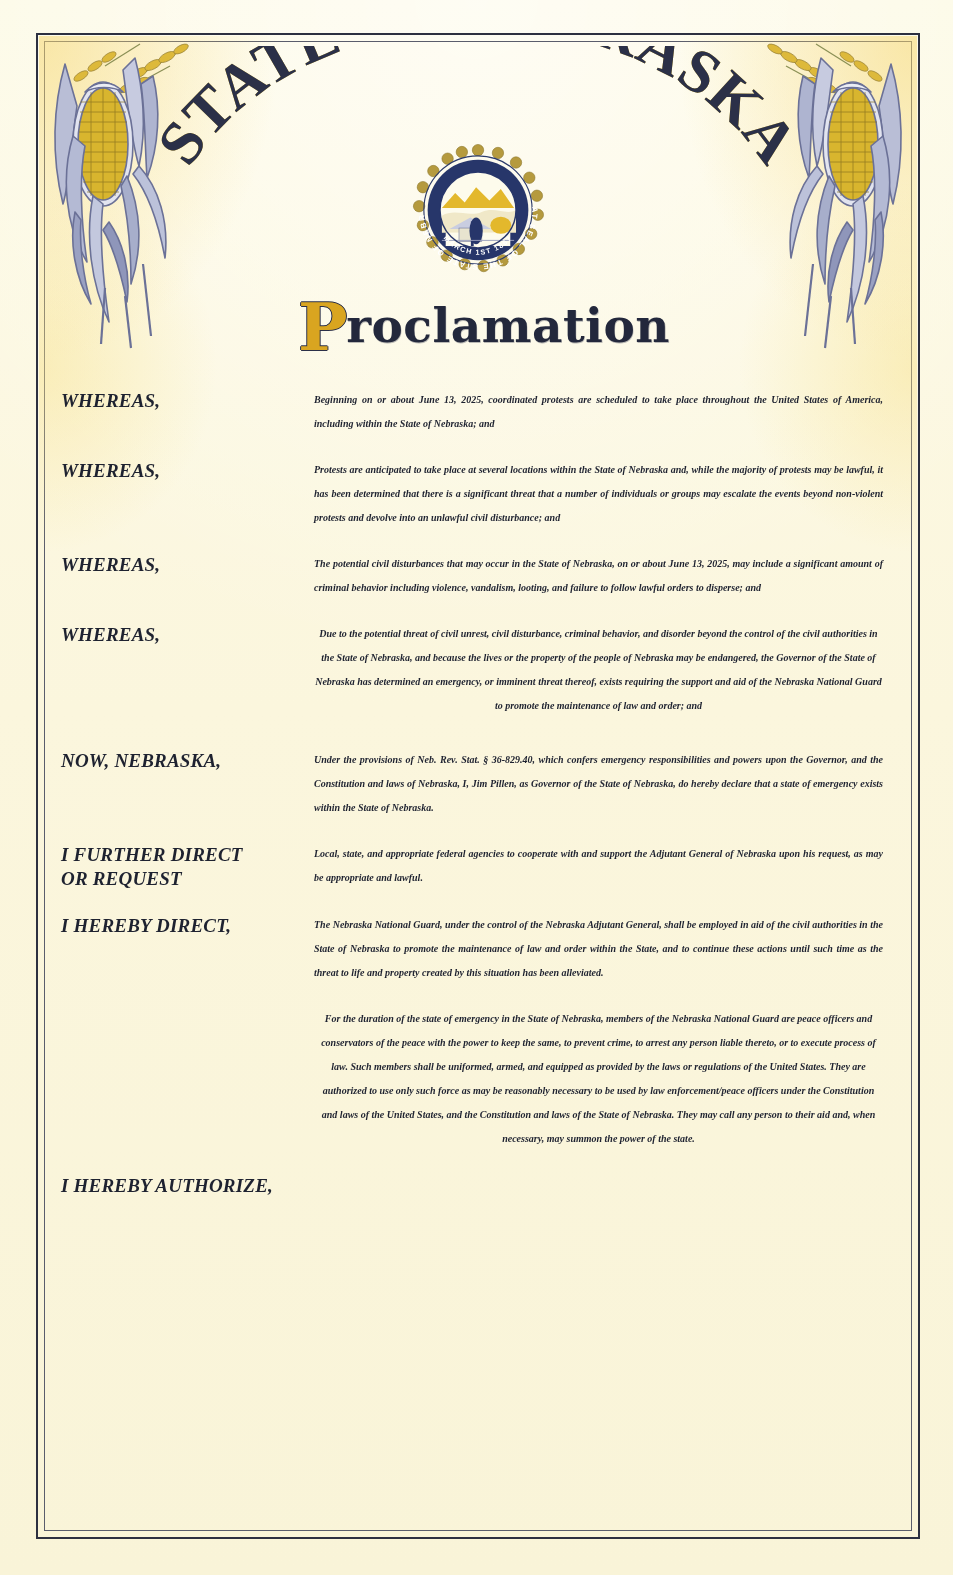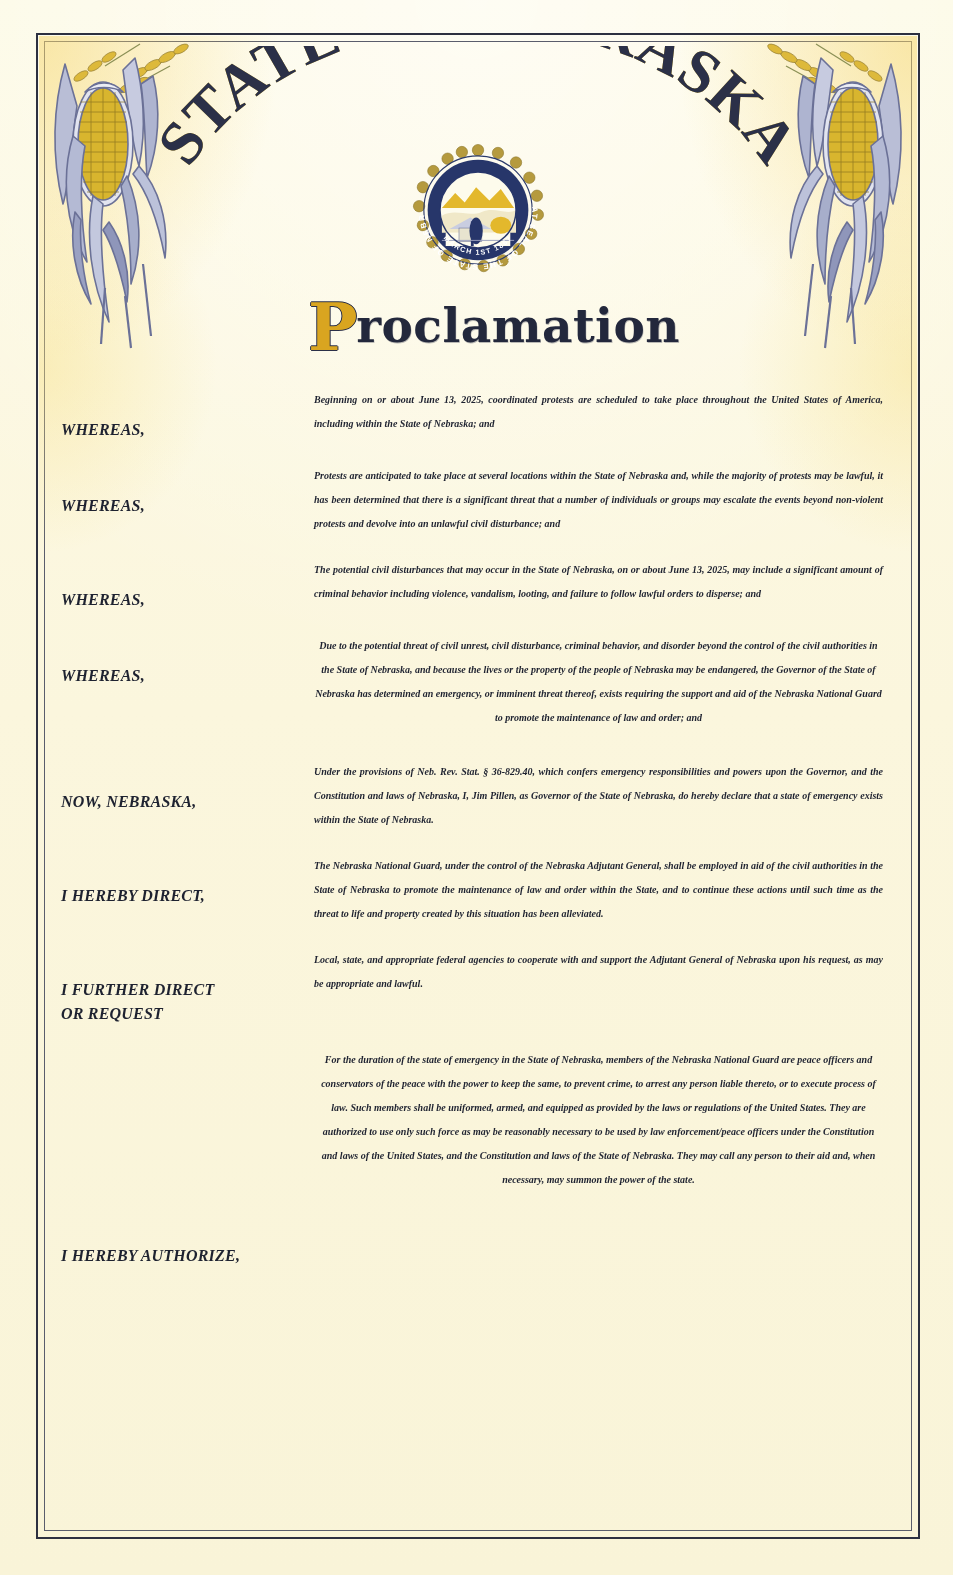--- a/index.html
+++ b/index.html
@@ -84,21 +84,21 @@
   .seal {
     position: absolute;
     left: 50%;
     top: 98px;
     transform: translateX(-50%);
     width: 152px;
     height: 152px;
   }
   .proclamation-word {
     position: absolute;
-    left: 16px;
+    left: 6px;
     top: 258px;
     width: 100%;
     text-align: center;
     height: 80px;
   }
   .proclamation-word .pw {
     font-family: "DejaVu Serif", "Liberation Serif", serif;
     font-size: 47px;
     letter-spacing: 0.5px;
     color: #23283c;
@@ -132,27 +132,26 @@
   }
   .clause {
     display: flex;
     align-items: flex-start;
     margin-bottom: 22px;
   }
   .clause-label {
     flex: 0 0 253px;
     font-weight: 700;
     font-style: italic;
-    font-size: 16px;
+    font-size: 19px;
     line-height: 24px;
     color: #1e2230;
     letter-spacing: 0.2px;
     padding-top: 1px;
     white-space: pre-line;
-    margin-top: 29px;
   }
   .clause-body {
     flex: 1 1 auto;
     font-weight: 700;
     font-style: italic;
     font-size: 10px;
     line-height: 24px;
     color: #1e2230;
     text-align: justify;
     padding-right: 4px;
@@ -385,31 +384,31 @@
       </div>
 
       <div class="clause">
         <div class="clause-label">NOW, NEBRASKA,</div>
         <div class="clause-body">
           <p>Under the provisions of Neb. Rev. Stat. § 36-829.40, which confers emergency responsibilities and powers upon the Governor, and the Constitution and laws of Nebraska, I, Jim Pillen, as Governor of the State of Nebraska, do hereby declare that a state of emergency exists within the State of Nebraska.</p>
         </div>
       </div>
 
       <div class="clause">
-        <div class="clause-label">I HEREBY DIRECT,</div>
-        <div class="clause-body">
-          <p>The Nebraska National Guard, under the control of the Nebraska Adjutant General, shall be employed in aid of the civil authorities in the State of Nebraska to promote the maintenance of law and order within the State, and to continue these actions until such time as the threat to life and property created by this situation has been alleviated.</p>
-        </div>
-      </div>
-
-      <div class="clause">
         <div class="clause-label">I FURTHER DIRECT
 OR REQUEST</div>
         <div class="clause-body">
           <p>Local, state, and appropriate federal agencies to cooperate with and support the Adjutant General of Nebraska upon his request, as may be appropriate and lawful.</p>
+        </div>
+      </div>
+
+      <div class="clause">
+        <div class="clause-label">I HEREBY DIRECT,</div>
+        <div class="clause-body">
+          <p>The Nebraska National Guard, under the control of the Nebraska Adjutant General, shall be employed in aid of the civil authorities in the State of Nebraska to promote the maintenance of law and order within the State, and to continue these actions until such time as the threat to life and property created by this situation has been alleviated.</p>
         </div>
       </div>
 
       <div class="clause">
         <div class="clause-label"></div>
         <div class="clause-body align-left">
           <p>For the duration of the state of emergency in the State of Nebraska, members of the Nebraska National Guard are peace officers and conservators of the peace with the power to keep the same, to prevent crime, to arrest any person liable thereto, or to execute process of law. Such members shall be uniformed, armed, and equipped as provided by the laws or regulations of the United States. They are authorized to use only such force as may be reasonably necessary to be used by law enforcement/peace officers under the Constitution and laws of the United States, and the Constitution and laws of the State of Nebraska. They may call any person to their aid and, when necessary, may summon the power of the state.</p>
         </div>
       </div>
 

